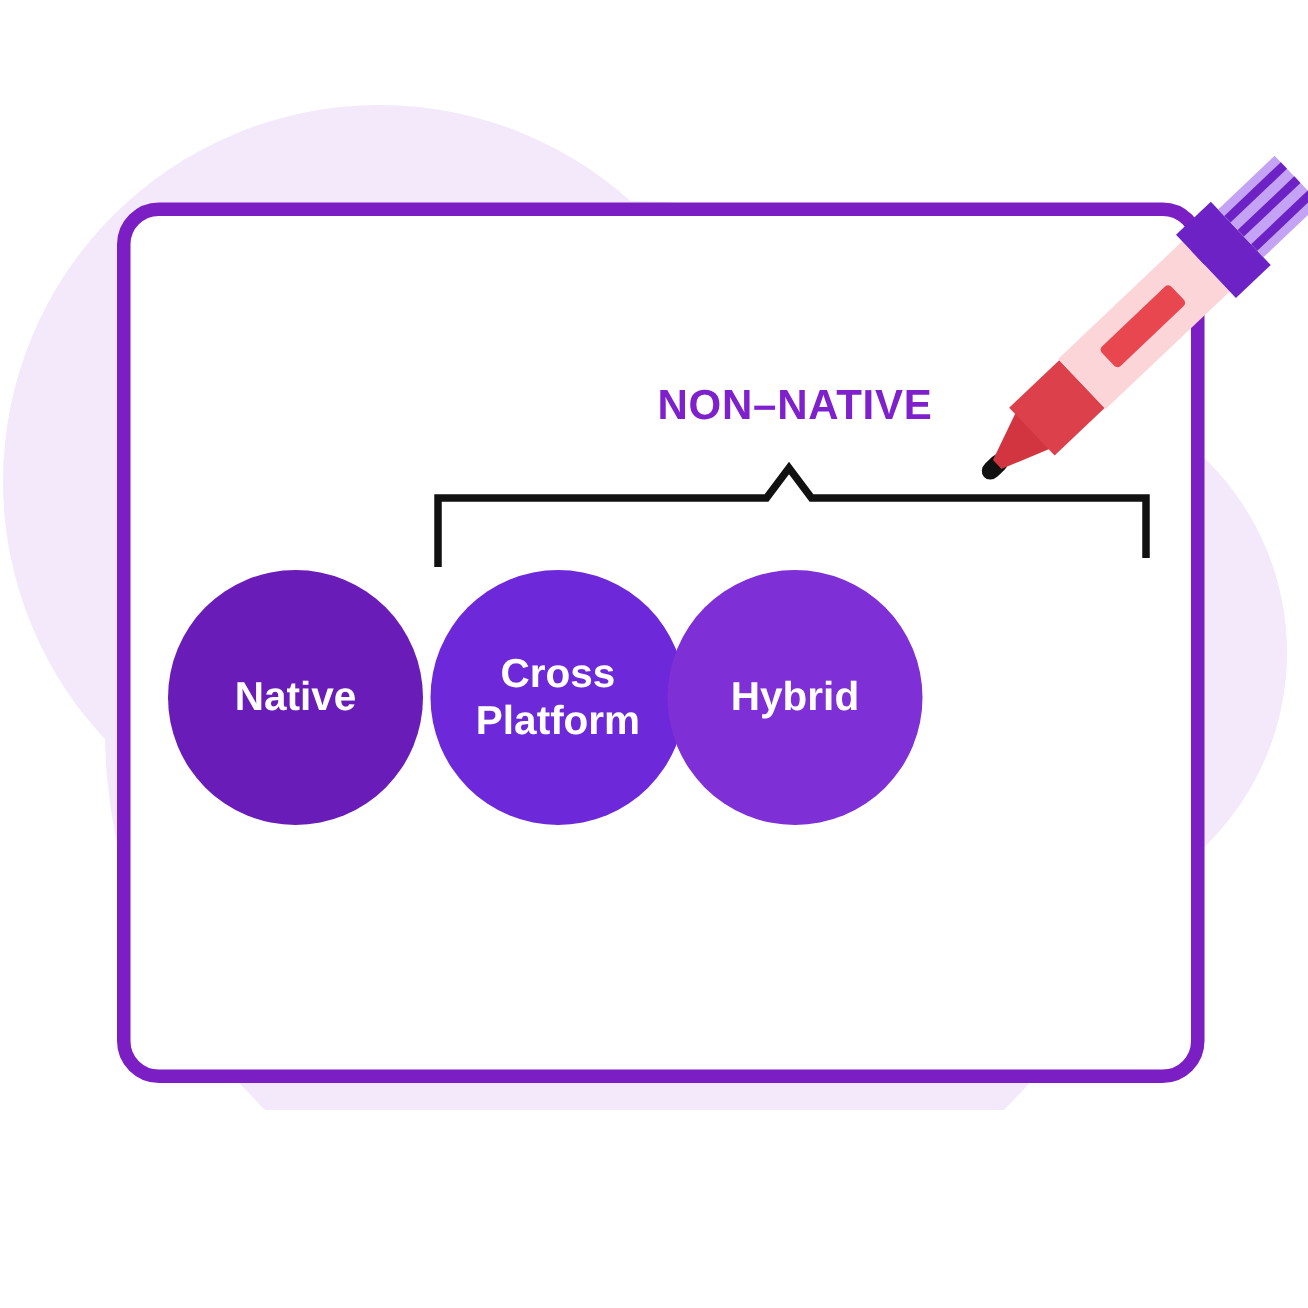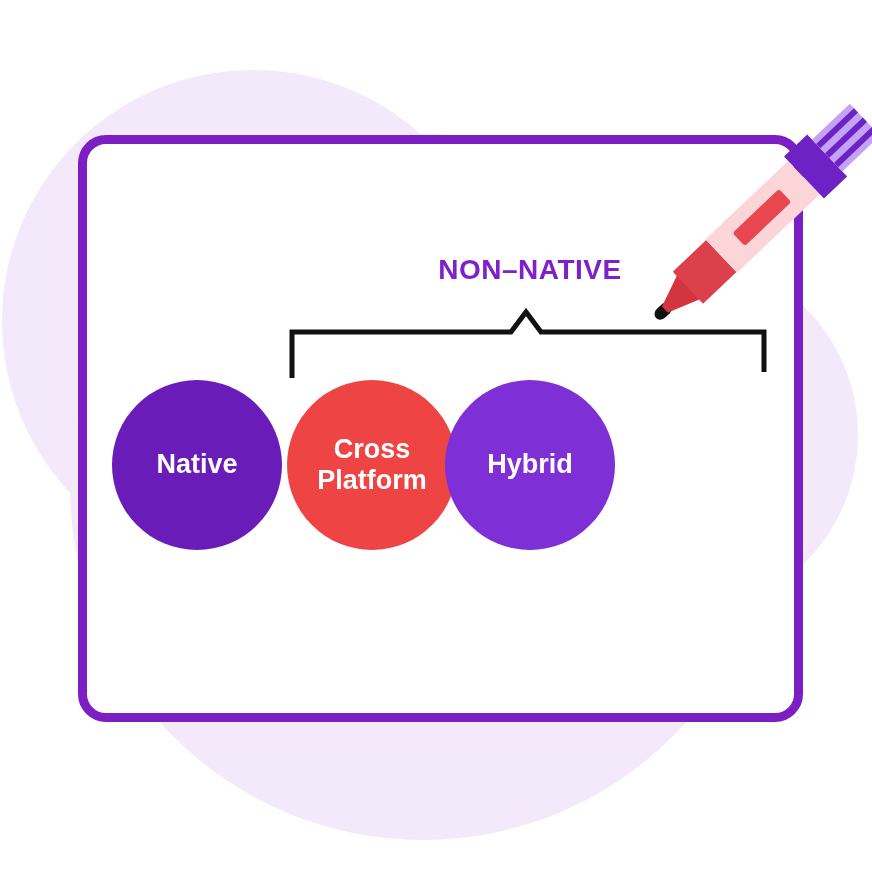--- a/index.html
+++ b/index.html
@@ -1,17 +1,17 @@
 <!DOCTYPE html>
 <html><head>
 <meta charset="utf-8">
 <style>
   html,body{margin:0;padding:0;background:#ffffff;}
   #canvas{
-    position:relative;width:872px;height:872px;overflow:hidden;
+    position:relative;width:872px;height:740px;overflow:hidden;
     font-family:"Liberation Sans", sans-serif;background:#ffffff;
   }
   .blob{position:absolute;border-radius:50%;}
   #blob-a{left:2px;top:70px;width:502px;height:502px;}
   #blob-b{left:70px;top:134px;width:706px;height:706px;}
   #blob-c{left:498px;top:255px;width:360px;height:360px;}
   .card{
     position:absolute;left:78px;top:135px;width:725px;height:587px;
     box-sizing:border-box;background:#ffffff;border:9px solid #7B1FC4;
     border-radius:28px;
@@ -62,21 +62,21 @@
   <div class="group-label" style="color: rgb(126, 32, 203);">NON–NATIVE</div>
 
   <svg class="bracket-svg" width="485" height="80" viewBox="0 0 485 80">
     <path d="M 6 73 L 6 27 L 225 27 L 240 7 L 255 27 L 478 27 L 478 67" fill="none" stroke-width="5" stroke-linejoin="miter" style="stroke: rgb(17, 17, 17);"></path>
   </svg>
 
   <div id="circle-native" class="circle" style="background-color: rgb(106, 28, 184); color: rgb(255, 255, 255);">
     <span class="lbl">Native</span>
   </div>
 
-  <div id="circle-cross-platform" class="circle" style="background-color: #ef4444; color: rgb(255, 255, 255);">
+  <div id="circle-cross-platform" class="circle" style="background-color: #6d28d9; color: rgb(255, 255, 255);">
     <span class="lbl">Cross Platform</span>
   </div>
 
   <div id="circle-hybrid" class="circle" style="background-color: rgb(127, 47, 214); color: rgb(255, 255, 255);">
     <span class="lbl">Hybrid</span>
   </div>
 
 
   <div class="pen">
     <div class="pen-tip" style="background-color: rgb(17, 17, 17);"></div>

